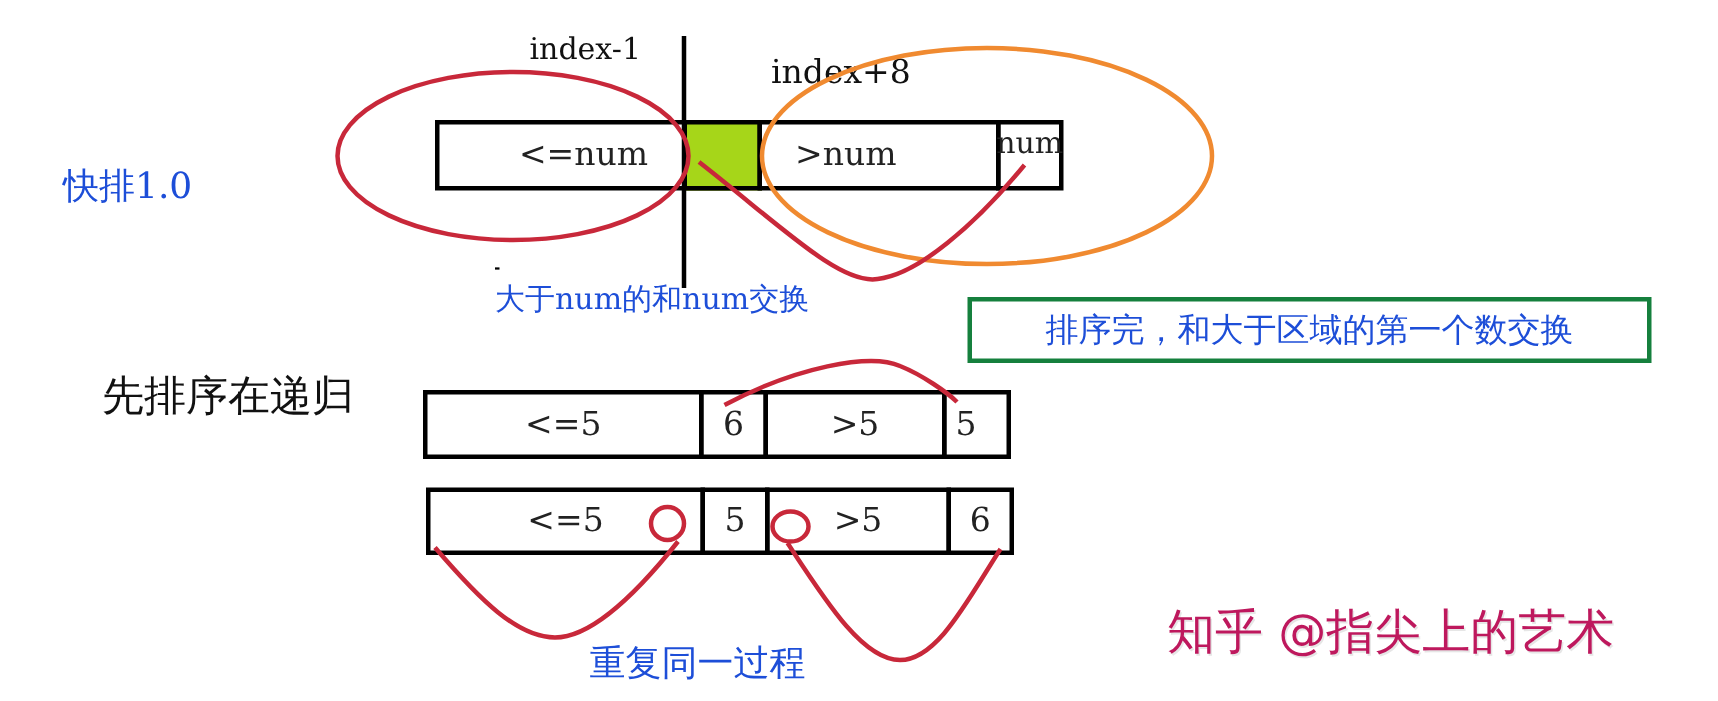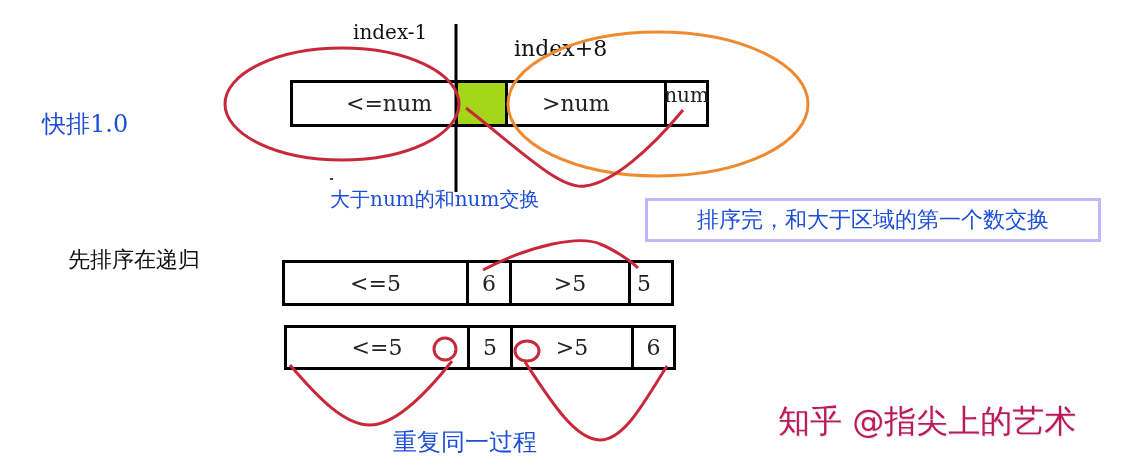--- a/index.html
+++ b/index.html
@@ -20,31 +20,31 @@
 <body>
 
 <div class="label red-text" style="left:42px; top:108px; font-size:24px;">快排1.0</div>
 
 <div class="label black-text" style="left:353px; top:20px; font-size:20px;">index-1</div>
 <div class="label black-text" style="left:514px; top:36px; font-size:22px;">index+8</div>
 
 <div>
   <div class="cell" style="left:260px; top:80px; width:198px; height:47px;margin-left:30px;">&lt;=num</div>
   <div class="cell" style="left:455px; top:80px; width:53px; height:47px; background:#a6d619;"></div>
-  <div class="cell" style="left:505px; top:80px; width:162px; height:47px; justify-content:flex-start; padding-left:34px;">&gt;num</div>
+  <div class="cell" style="left:505px; top:80px; width:162px; height:47px; justify-content:flex-start; padding-left:22px;">&gt;num</div>
   <div class="cell" style="left:664px; top:80px; width:45px; height:47px; font-size:20px; align-items:flex-start; padding-top:0;">num</div>
 </div>
 
 <div class="label red-text" style="left:330px; top:186px; font-size:20px;">大于num的和num交换</div>
 
-<div class="abs red-text" style="left:645px; top:198px; width:456px; height:44px; box-sizing:border-box; border:3px solid #c4b5fd; display:flex; align-items:center; justify-content:center; font-size:22px;">
+<div class="abs red-text" style="left:645px; top:198px; width:456px; height:44px; box-sizing:border-box; border:3px solid #15803d; display:flex; align-items:center; justify-content:center; font-size:22px;">
   <span>排序完，和大于区域的第一个数交换</span>
 </div>
 
-<div class="label black-text" style="left:68px; top:245px; font-size:22px;font-family:Liberation Mono, monospace;">先排序在递归</div>
+<div class="label black-text" style="left:68px; top:245px; font-size:28px;font-family:Liberation Mono, monospace;">先排序在递归</div>
 
 <div>
   <div class="cell" style="left:282px; top:260px; width:187px; height:46px;">&lt;=5</div>
   <div class="cell" style="left:466px; top:260px; width:46px; height:46px;">6</div>
   <div class="cell" style="left:509px; top:260px; width:122px; height:46px;">&gt;5</div>
   <div class="cell" style="left:628px; top:260px; width:46px; height:46px; justify-content:flex-start; padding-left:6px;">5</div>
 </div>
 
 <div>
   <div class="cell" style="left:284px; top:325px; width:186px; height:45px; align-items:flex-start; padding-top:7px;">&lt;=5</div>

